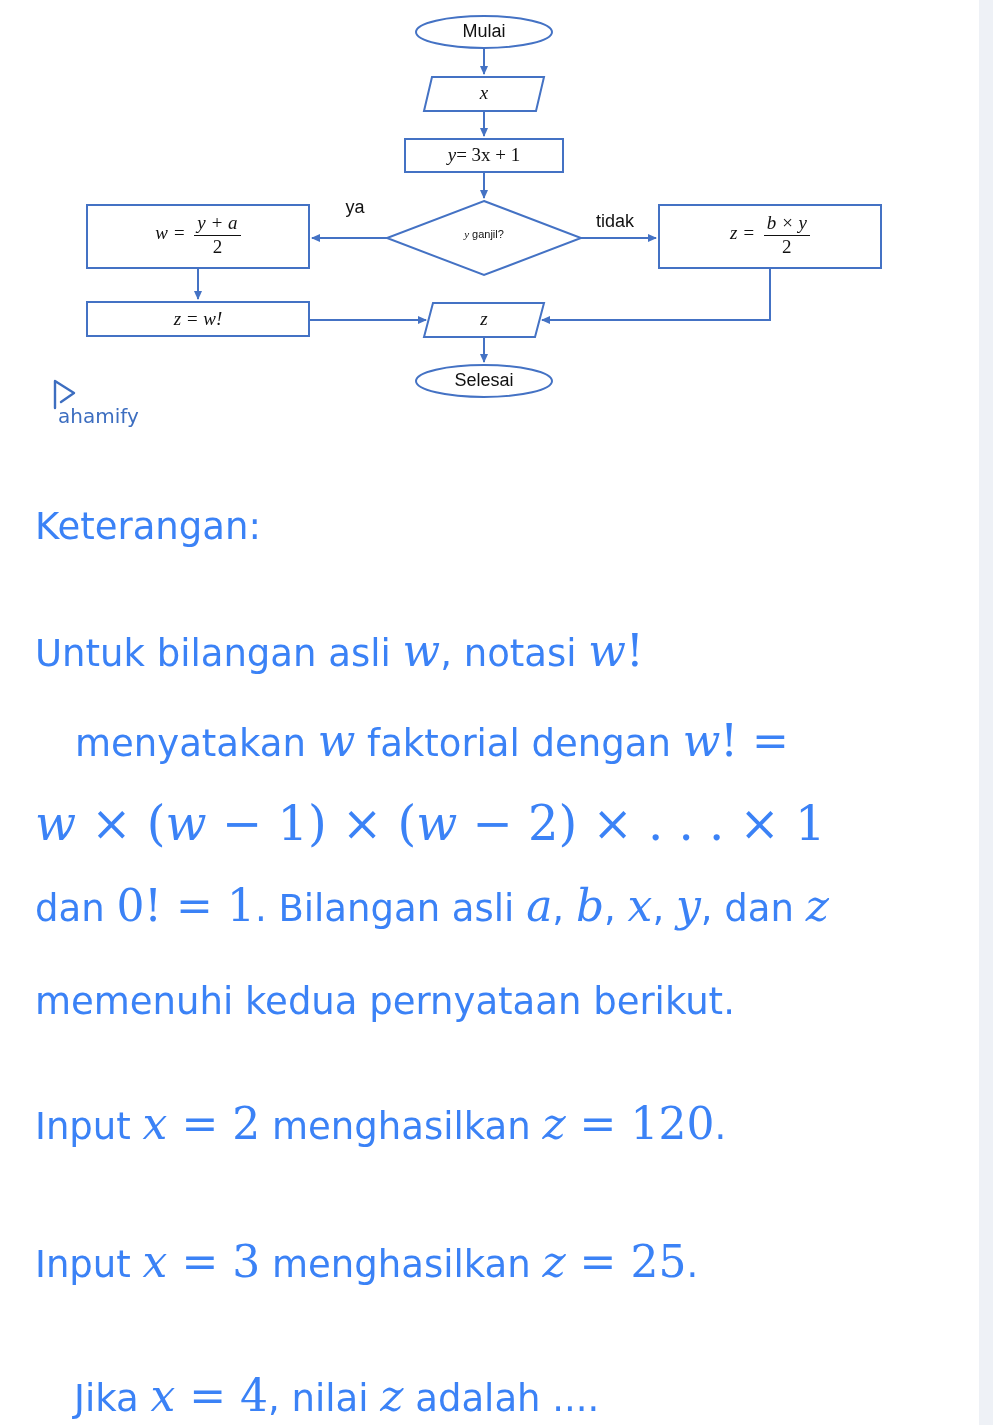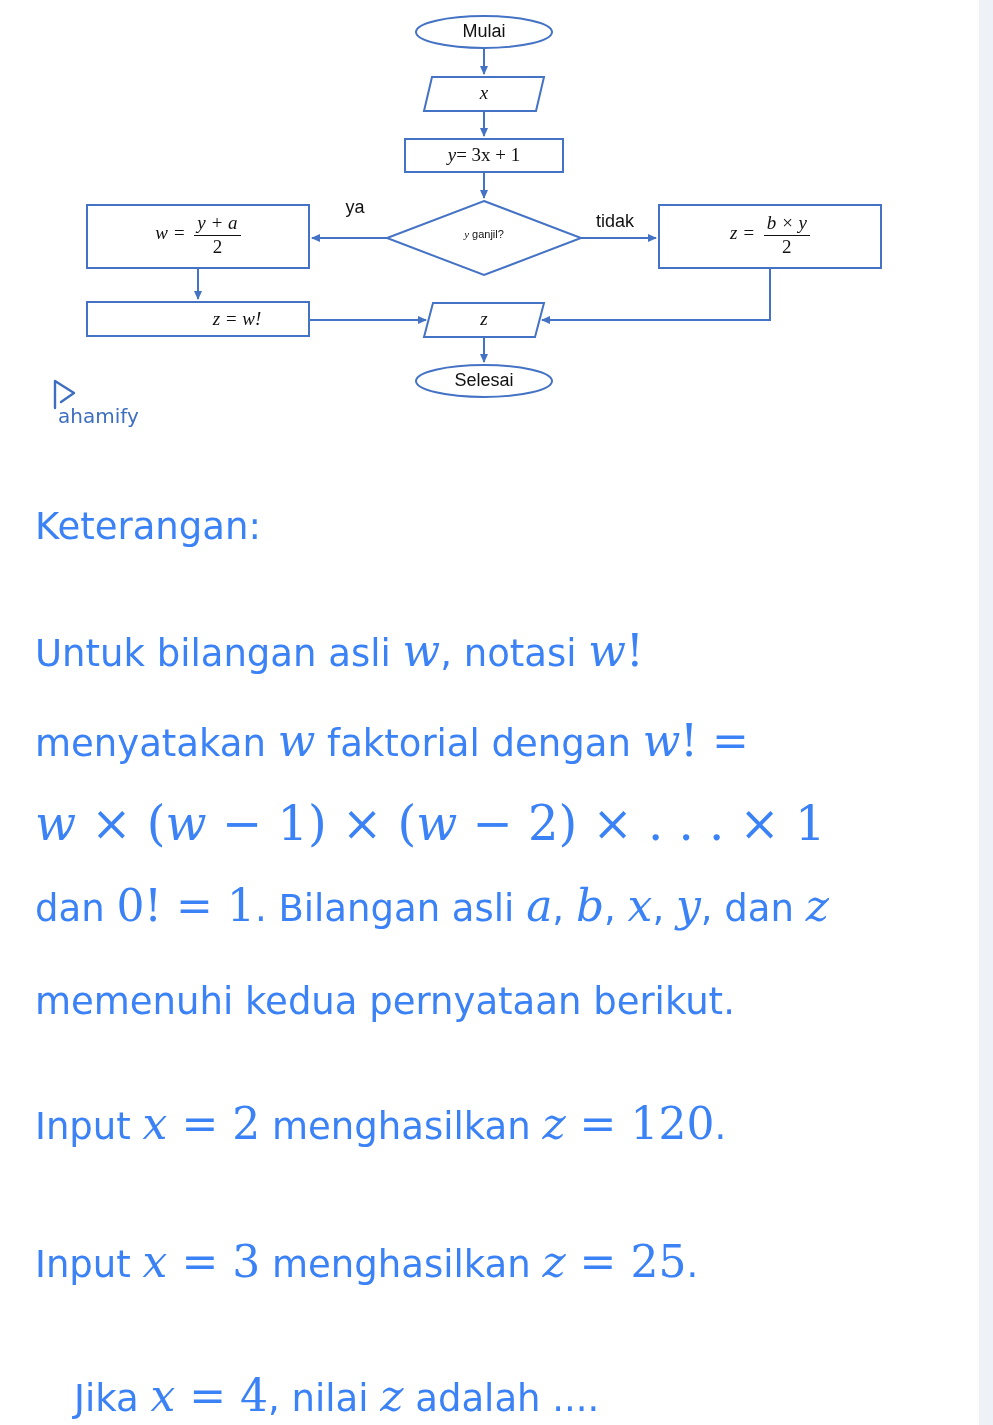--- a/index.html
+++ b/index.html
@@ -92,21 +92,21 @@
   <div class="fc-math" style="left:424px; top:82px; width:120px;"><i>x</i></div>
   <div class="fc-math" style="left:405px; top:144px; width:158px;"><i>y</i><span>= 3x + 1</span></div>
   <div class="fc-label" style="left:400px; top:228px; width:168px; font-size:11px;"><i style="font-family:'Liberation Serif',serif;">y</i><span> ganjil?</span></div>
   <div class="fc-label" style="left:340px; top:197px; width:30px;">ya</div>
   <div class="fc-label" style="left:590px; top:211px; width:50px;">tidak</div>
 
   <div class="fc-math" style="left:87px; top:212px; width:222px;">
     <i>w =</i>
     <span class="frac"><i class="num">y + a</i><span class="den">2</span></span>
   </div>
-  <div class="fc-math" style="left:102px; top:308px; width:222px;padding-left:24px;"><i>z = w!</i></div>
+  <div class="fc-math" style="left:87px; top:308px; width:222px;"><i>z = w!</i></div>
 
   <div class="fc-math" style="left:659px; top:212px; width:222px;">
     <i>z =</i>
     <span class="frac"><i class="num">b × y</i><span class="den">2</span></span>
   </div>
   <div class="fc-math" style="left:424px; top:308px; width:120px;"><i>z</i></div>
   <div class="fc-label" style="left:416px; top:370px; width:136px;">Selesai</div>
 
   <div class="logo">
     <svg width="28" height="32" viewBox="0 0 28 32">
@@ -115,21 +115,21 @@
     <span class="logo-text">ahamify</span>
   </div>
 </div>
 
 <div class="text-block" style="top:505px;">Keterangan:</div>
 
 <div class="text-block" style="top:625px;">
   <span>Untuk bilangan asli </span><span class="m">w</span><span>, notasi </span><span class="m">w</span><span class="mn">!</span>
 </div>
 
-<div class="text-block" style="top:715px;">
+<div class="text-block" style="top:715px;margin-left:40px;">
   <span>menyatakan </span><span class="m">w</span><span> faktorial dengan </span><span class="m">w</span><span class="mn">! =</span>
 </div>
 
 <div class="text-block" style="top:795px;">
   <span class="m mb">w</span><span class="mn mb"> × (</span><span class="m mb">w</span><span class="mn mb"> − 1) × (</span><span class="m mb">w</span><span class="mn mb"> − 2) × . . . × 1</span>
 </div>
 
 <div class="text-block" style="top:880px;">
   <span>dan </span><span class="mn">0! = 1</span><span>. Bilangan asli </span><span class="m">a</span><span>, </span><span class="m">b</span><span>, </span><span class="m">x</span><span>, </span><span class="m">y</span><span>, dan </span><span class="m">z</span>
 </div>

